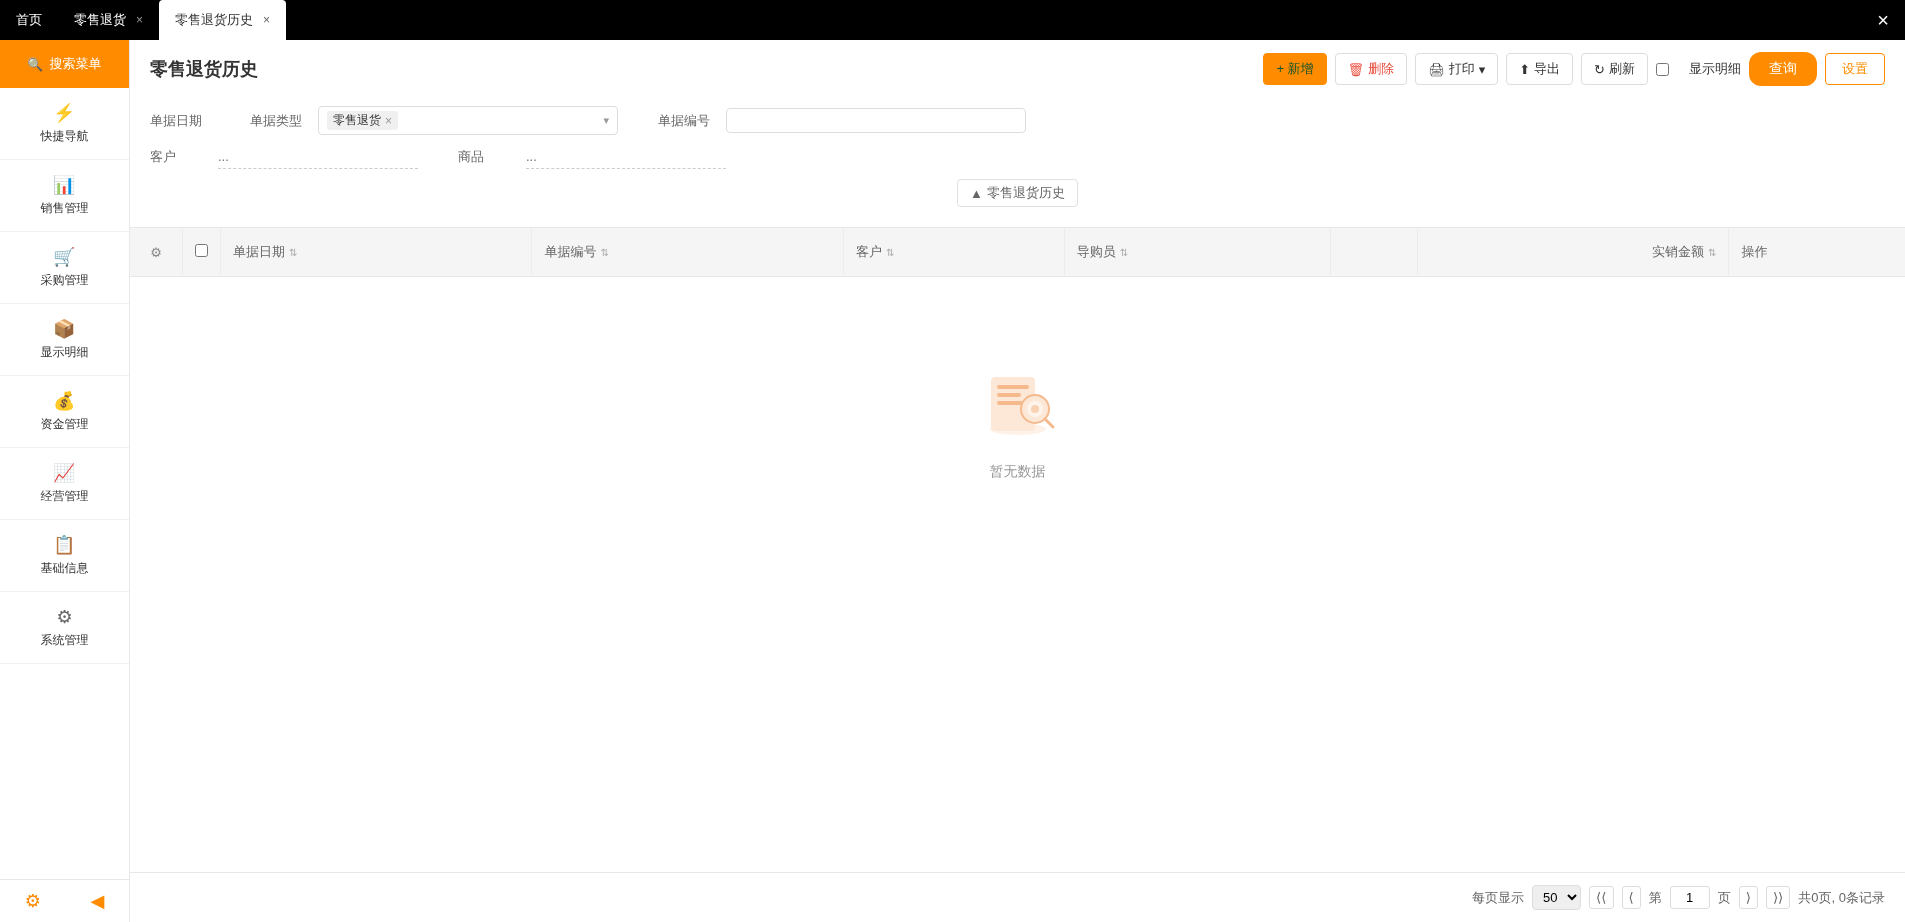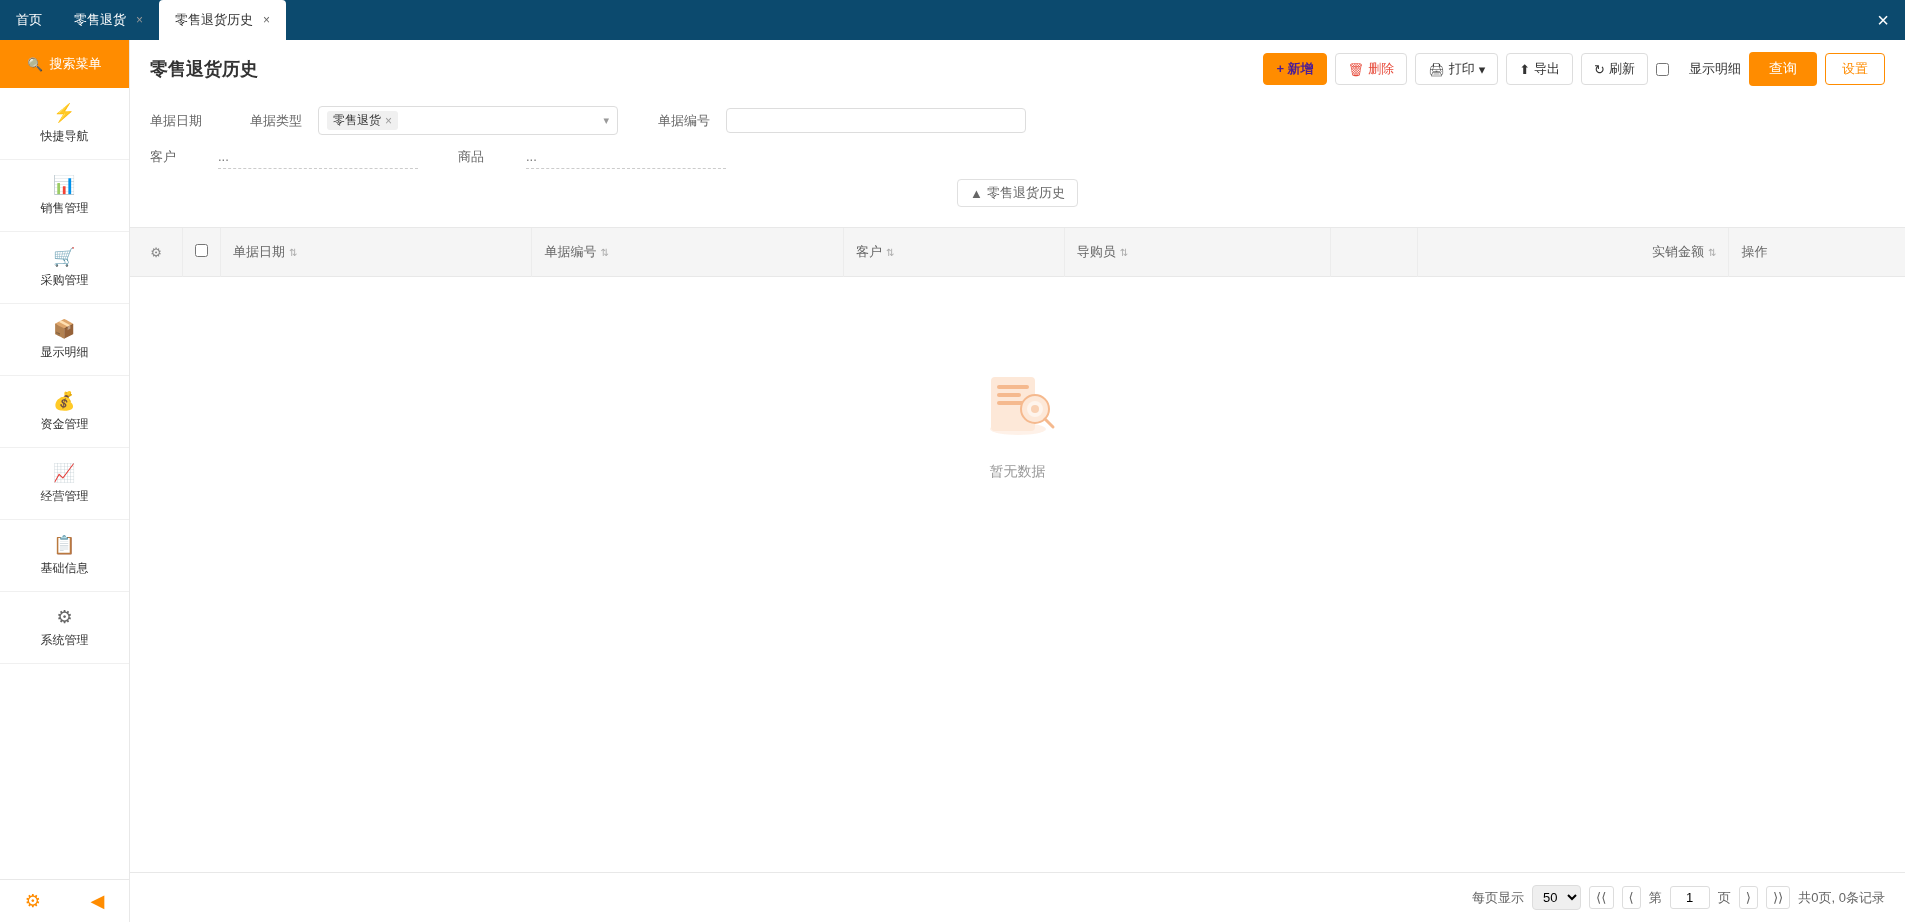--- a/index.html
+++ b/index.html
@@ -1,21 +1,21 @@
 <!DOCTYPE html>
 <html><head>
   <meta charset="utf-8">
   <style>
     * { box-sizing: border-box; margin: 0; padding: 0; font-family: 'Microsoft YaHei', Arial, sans-serif; }
     body { display: flex; flex-direction: column; height: 922px; width: 1905px; overflow: hidden; background: #f5f5f5; }
 
     
     .top-bar {
       height: 40px;
-      background: #0c4a6e;
+      background: #000000;
       display: flex;
       align-items: center;
       padding: 0 0 0 0;
       flex-shrink: 0;
     }
     .top-bar-tabs {
       display: flex;
       align-items: stretch;
       height: 100%;
       flex: 1;
@@ -148,34 +148,33 @@
       border: 1px solid #ddd;
       border-radius: 4px;
       background: #fff;
       font-size: 13px;
       color: #333;
       cursor: pointer;
       white-space: nowrap;
     }
     .toolbar-btn.primary {
       background: #ff8c00;
-      color: #4c1d95;
+      color: #14532d;
       border-color: #ff8c00;
-      font-weight: bold;
     }
     .toolbar-btn.danger {
       color: #e74c3c;
       border-color: #ddd;
     }
     .query-btn {
       background: #ff8c00;
       color: #fff;
       border: none;
       padding: 8px 20px;
-      border-radius: 4px;
+      border-radius: 12px;
       font-size: 14px;
       cursor: pointer;
     }
     .set-btn {
       background: #fff;
       color: #ff8c00;
       border: 1px solid #ff8c00;
       padding: 6px 16px;
       border-radius: 4px;
       font-size: 13px;

